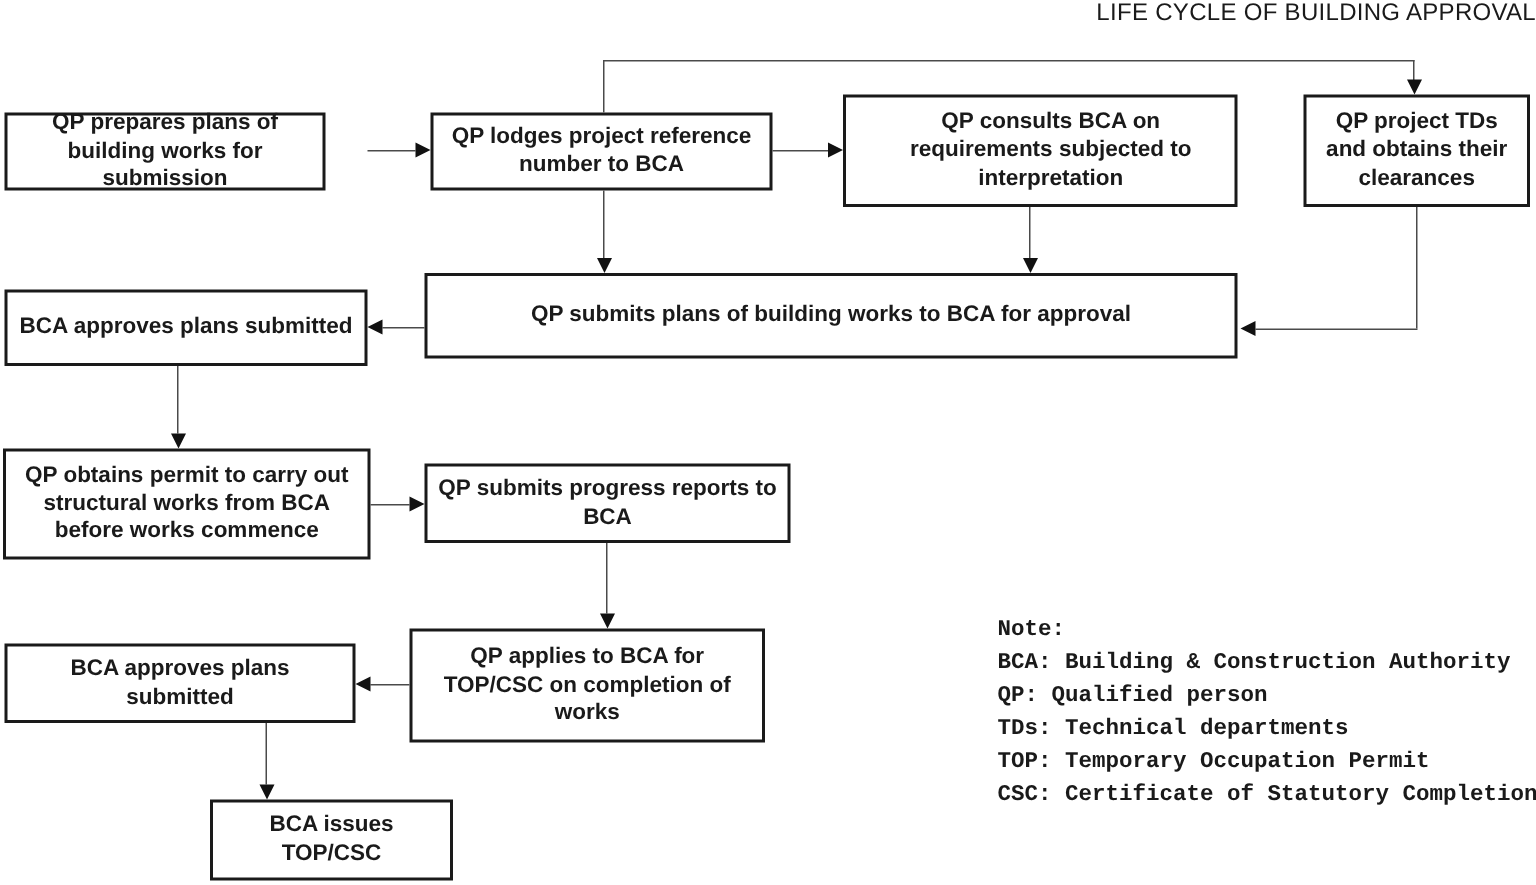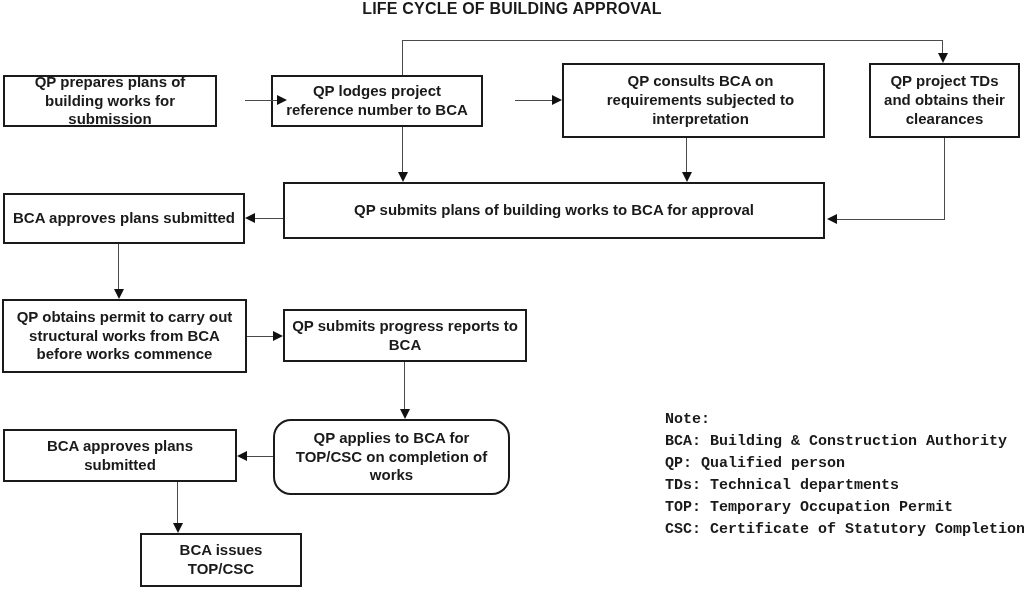--- a/index.html
+++ b/index.html
@@ -13,23 +13,23 @@
     width: 1024px;
     height: 590px;
     background: #ffffff;
     overflow: hidden;
   }
   .diagram-title {
     position: absolute;
     left: 0;
     top: 0;
     width: 1024px;
-    text-align: center;
+    text-align: right;
     font-size: 16px;
-    font-weight: 700;
+    font-weight: 400;
     color: #1a1a1a;
     letter-spacing: 0.2px;
   }
   .node {
     position: absolute;
     box-sizing: border-box;
     border: 2px solid #1a1a1a;
     background: #ffffff;
     display: flex;
     align-items: center;
@@ -80,31 +80,31 @@
   }
 </style>
 </head>
 <body>
 
 <div class="canvas">
 
   <div class="diagram-title">LIFE CYCLE OF BUILDING APPROVAL</div>
 
   <div class="node" style="left:3px;   top:75px; width:214px; height:52px;">QP prepares plans of building works for submission</div>
-  <div class="node" style="left:271px; top:75px; width:212px; height:52px;">QP lodges project reference number to BCA</div>
+  <div class="node" style="left:287px; top:75px; width:228px; height:52px;">QP lodges project reference number to BCA</div>
   <div class="node" style="left:562px; top:63px; width:263px; height:75px;padding-left:20px;">QP consults BCA on requirements subjected to interpretation</div>
   <div class="node" style="left:869px; top:63px; width:151px; height:75px;">QP project TDs and obtains their clearances</div>
 
   <div class="node" style="left:283px; top:182px; width:542px; height:57px;">QP submits plans of building works to BCA for approval</div>
   <div class="node" style="left:3px;   top:193px; width:242px; height:51px;">BCA approves plans submitted</div>
 
   <div class="node" style="left:2px;   top:299px; width:245px; height:74px;">QP obtains permit to carry out structural works from BCA before works commence</div>
   <div class="node" style="left:283px; top:309px; width:244px; height:53px;">QP submits progress reports to BCA</div>
 
-  <div class="node" style="left:273px; top:419px; width:237px; height:76px;border-radius:18px;">QP applies to BCA for TOP/CSC on completion of works</div>
+  <div class="node" style="left:273px; top:419px; width:237px; height:76px;">QP applies to BCA for TOP/CSC on completion of works</div>
   <div class="node" style="left:3px;   top:429px; width:234px; height:53px;">BCA approves plans submitted</div>
 
   <div class="node" style="left:140px; top:533px; width:162px; height:54px;">BCA issues TOP/CSC</div>
 
   <div class="h-line" style="left:245px; top:100px; width:32px;"></div>
   <div class="arrow arrow-right" style="left:277px; top:95px;"></div>
 
   <div class="h-line" style="left:515px; top:100px; width:37px;"></div>
   <div class="arrow arrow-right" style="left:552px; top:95px;"></div>
 

